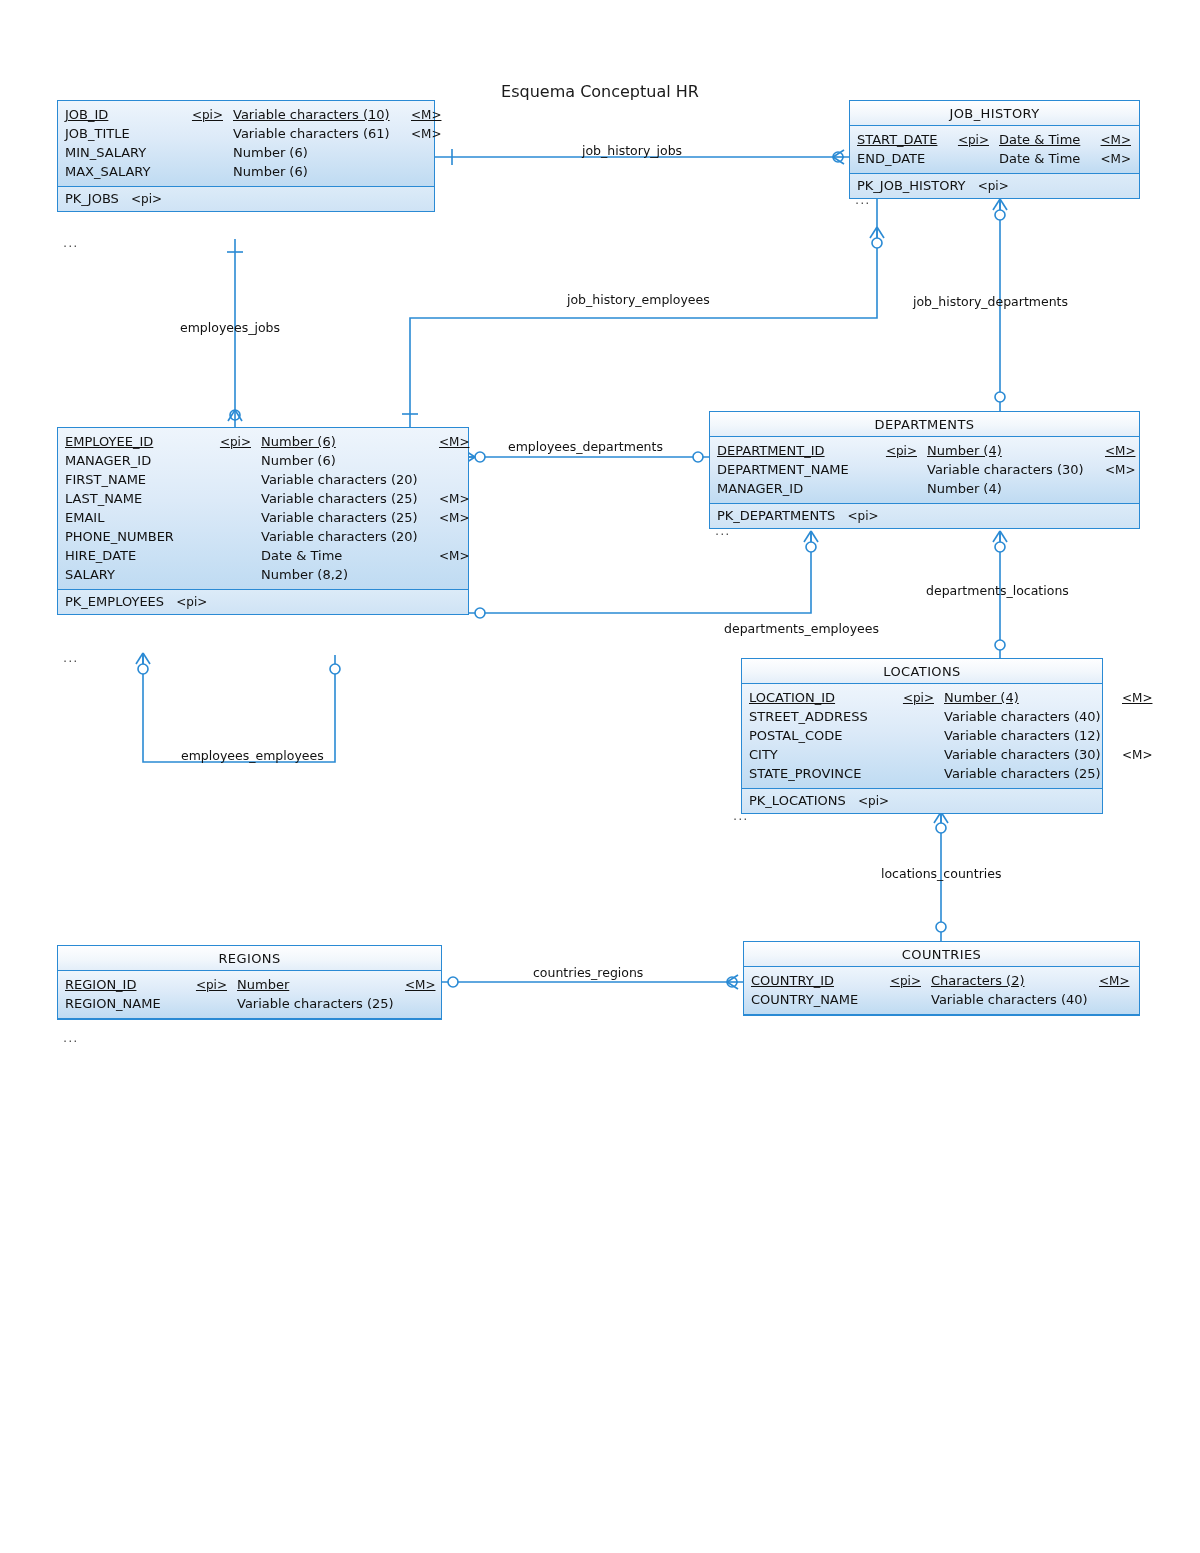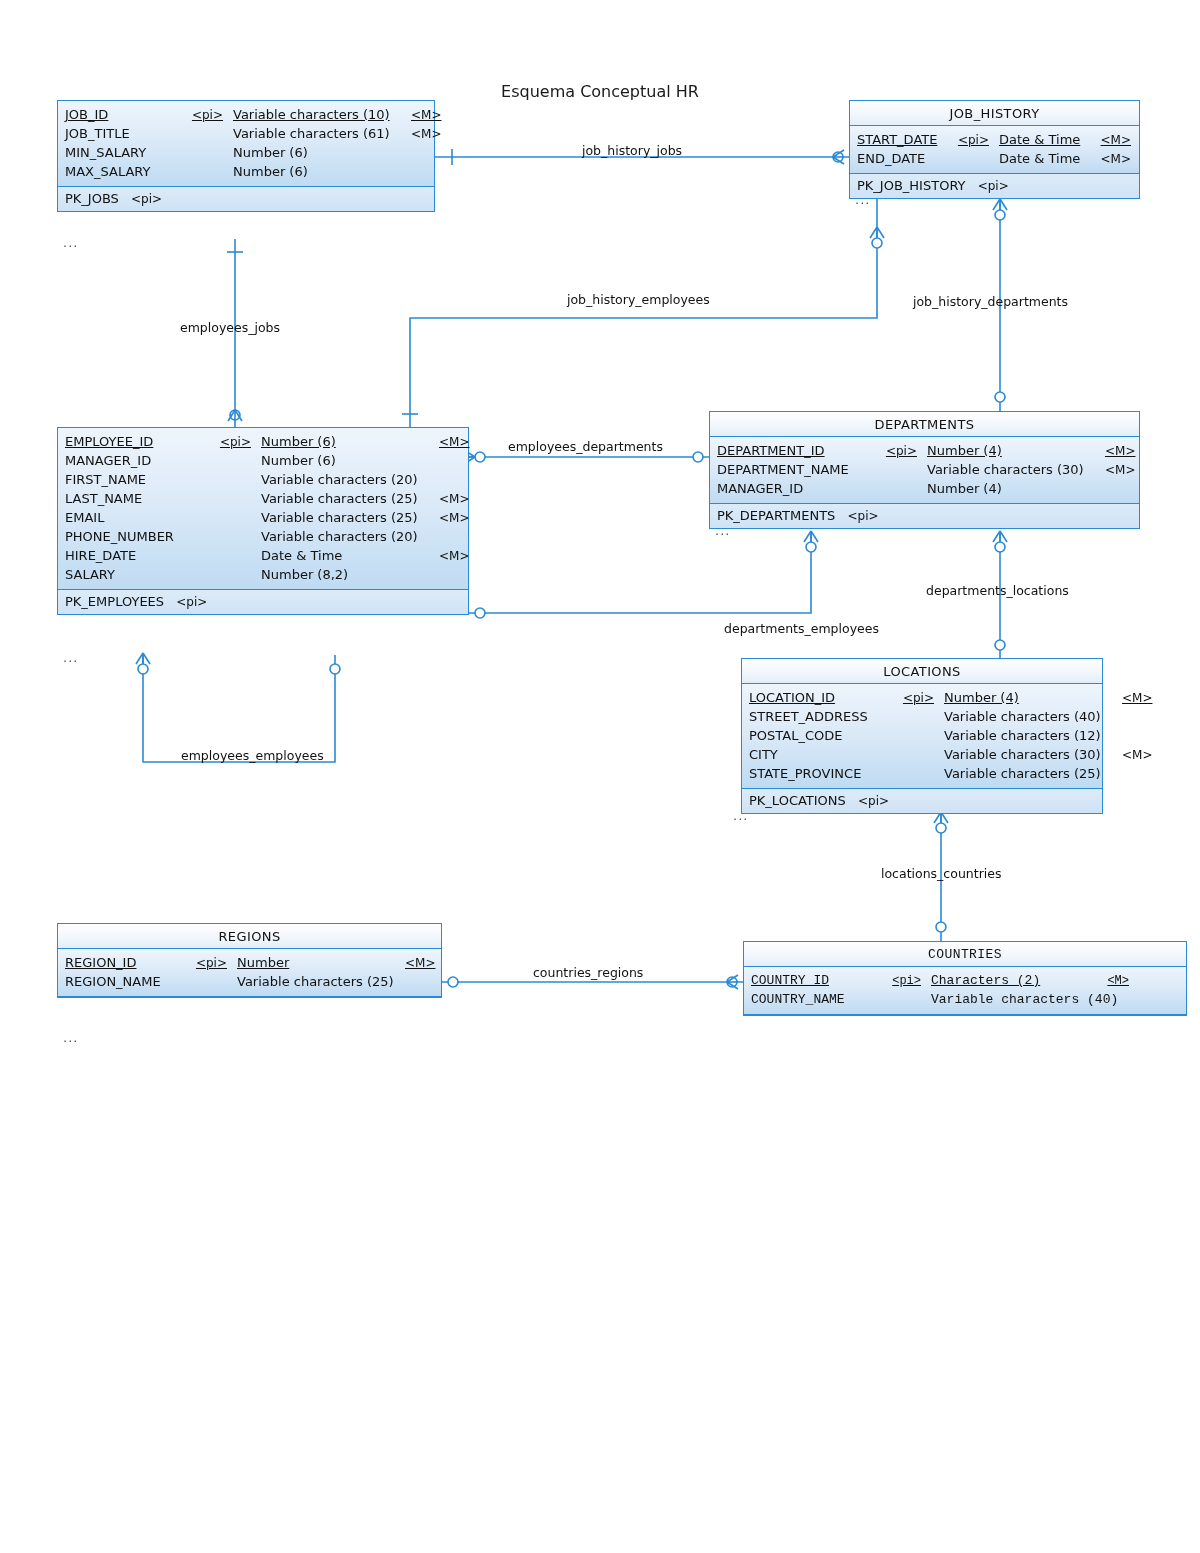--- a/index.html
+++ b/index.html
@@ -292,40 +292,40 @@
         <span class="a-m" style="width:30px"></span>
       </div>
     </div>
     <div class="ent-pk">
       <span>PK_LOCATIONS</span>
       <span style="font-size:12px;padding-left:8px">&lt;pi&gt;</span>
     </div>
   </div>
   <div class="dots" style="left:733px;top:808px">...</div>
 
-  <div class="entity" style="left:57px;top:923px;width:385px;">
+  <div class="entity" style="left:57px;top:945px;width:385px;">
     <div class="ent-title">REGIONS</div>
     <div class="ent-attrs">
       <div class="attr">
         <span class="a-name u" style="width:122px">REGION_ID</span>
         <span class="a-pi u" style="width:40px">&lt;pi&gt;</span>
         <span class="a-type u" style="width:168px;padding-left:10px">Number</span>
         <span class="a-m u" style="width:30px">&lt;M&gt;</span>
       </div>
       <div class="attr">
         <span class="a-name" style="width:122px">REGION_NAME</span>
         <span class="a-pi" style="width:40px"></span>
         <span class="a-type" style="width:168px;padding-left:10px">Variable characters (25)</span>
         <span class="a-m" style="width:30px"></span>
       </div>
     </div>
   </div>
   <div class="dots" style="left:63px;top:1030px">...</div>
 
-  <div class="entity" style="left:743px;top:941px;width:444px;font-family:Liberation Mono, monospace;">
+  <div class="entity" style="left:743px;top:941px;width:397px;">
     <div class="ent-title">COUNTRIES</div>
     <div class="ent-attrs">
       <div class="attr">
         <span class="a-name u" style="width:130px">COUNTRY_ID</span>
         <span class="a-pi u" style="width:40px">&lt;pi&gt;</span>
         <span class="a-type u" style="width:168px;padding-left:10px">Characters (2)</span>
         <span class="a-m u" style="width:30px">&lt;M&gt;</span>
       </div>
       <div class="attr">
         <span class="a-name" style="width:130px">COUNTRY_NAME</span>

